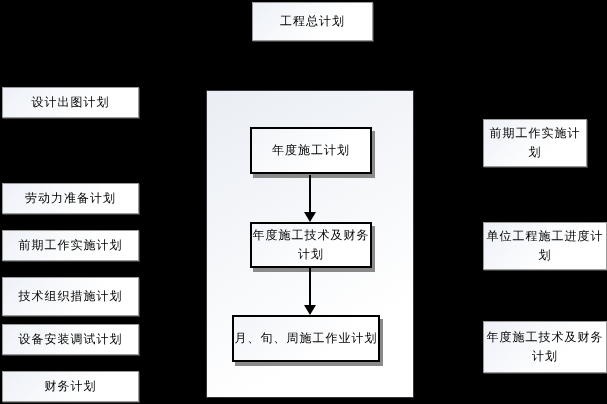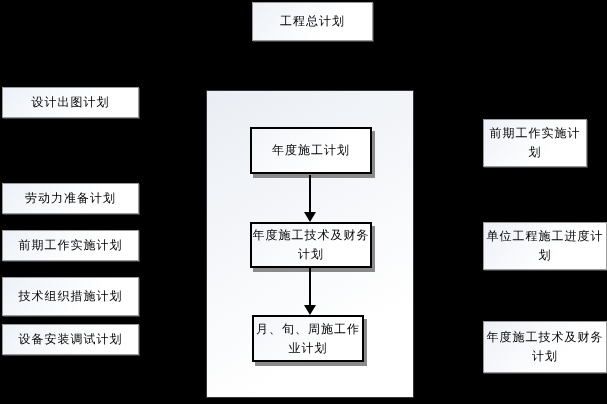--- a/index.html
+++ b/index.html
@@ -47,21 +47,21 @@
   .l1 { left: 2px; top: 87px;  width: 137px; height: 31px; }
   .l2 { left: 2px; top: 135px; width: 137px; height: 31px; }
   .l3 { left: 2px; top: 183px; width: 137px; height: 31px; }
   .l4 { left: 2px; top: 230px; width: 137px; height: 31px; }
   .l5 { left: 2px; top: 277px; width: 137px; height: 39px; }
   .l6 { left: 2px; top: 324px; width: 137px; height: 31px; }
   .l7 { left: 2px; top: 371px; width: 137px; height: 31px; }
   
   .c1 { left: 250px; top: 127px; width: 122px; height: 47px; }
   .c2 { left: 250px; top: 222px; width: 122px; height: 46px; }
-  .c3 { left: 252px; top: 315px; width: 112px; height: 47px; }
+  .c3 { left: 232px; top: 315px; width: 148px; height: 47px; }
   
   .r1 { left: 483px; top: 119px; width: 104px; height: 48px; }
   .r2 { left: 483px; top: 222px; width: 124px; height: 48px; }
   .r3 { left: 483px; top: 321px; width: 124px; height: 52px; }
   
   .arrow-line {
     position: absolute;
     left: 309px;
     width: 2px;
     background: #000;
@@ -113,20 +113,23 @@
   </div>
   <div class="node outer l4">
     <span class="label">前期工作实施计划</span>
   </div>
   <div class="node outer l5">
     <span class="label">技术组织措施计划</span>
   </div>
   <div class="node outer l6">
     <span class="label">设备安装调试计划</span>
   </div>
+  <div class="node outer l7">
+    <span class="label">财务计划</span>
+  </div>
 
   <div class="node outer r1">
     <span class="label">前期工作实施计划</span>
   </div>
   <div class="node outer r2">
     <span class="label">单位工程施工进度计划</span>
   </div>
   <div class="node outer r3">
     <span class="label">年度施工技术及财务计划</span>
   </div>

